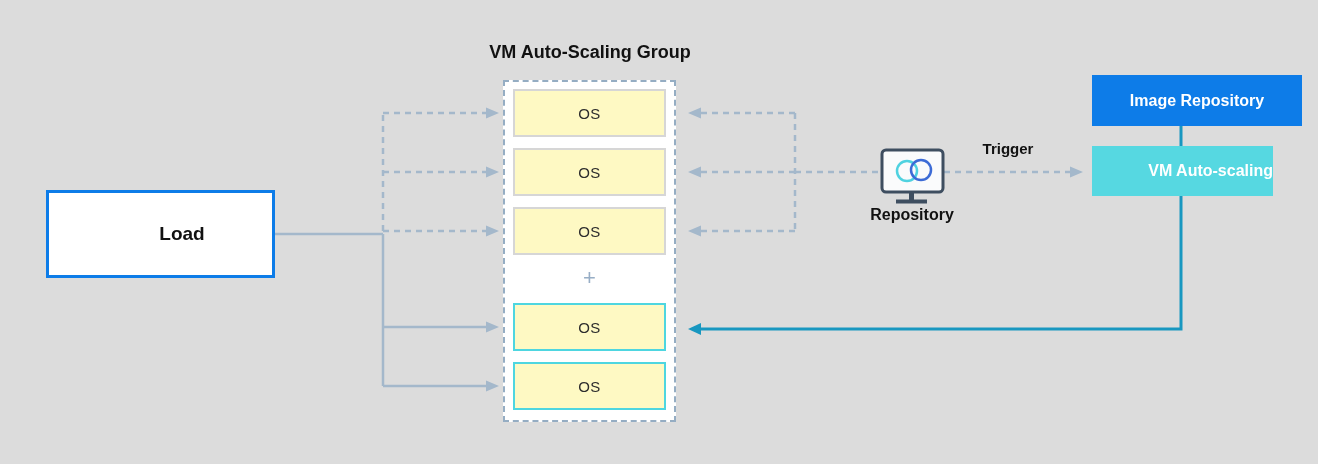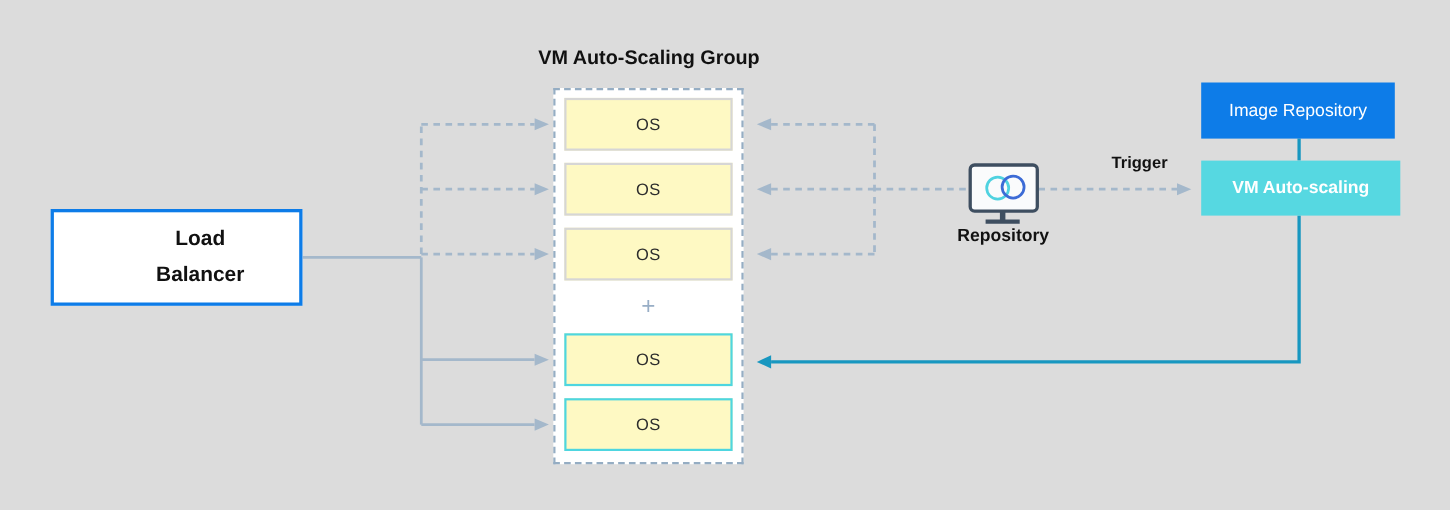--- a/index.html
+++ b/index.html
@@ -37,30 +37,30 @@
     display:flex;align-items:center;justify-content:center;font-size:15px;
     letter-spacing:.5px;color:#2d2d2d;}
   .os-existing{border:2px solid var(--os-border-gray);}
   .os-new{border:2px solid var(--cyan-border);}
   .os-1{top:7px;}  .os-2{top:66px;}  .os-3{top:125px;}
   .os-4{top:221px;} .os-5{top:280px;}
 
   .plus{position:absolute;left:0;top:184px;width:100%;text-align:center;
     font-size:22px;line-height:24px;color:var(--plus-color);}
 
-  .repo-box{left:1092px;top:75px;width:176px;height:51px;background:var(--accent-blue);
+  .repo-box{left:1092px;top:75px;width:210px;height:51px;background:var(--accent-blue);
     color:#ffffff;display:flex;align-items:center;justify-content:center;
-    font-size:16px;font-weight:400;}
+    font-size:16px;font-weight:700;}
   .autoscale-box{left:1092px;top:146px;width:181px;height:50px;background:var(--accent-cyan);
-    color:#ffffff;display:flex;align-items:center;justify-content:center;
+    color:#ffffff;display:flex;align-items:center;justify-content:flex-end;
     font-size:16px;font-weight:600;}
 
   .monitoring-label{left:837px;top:206px;width:150px;text-align:center;
     font-size:16px;font-weight:600;color:var(--text-black);}
-  .trigger-label{left:986px;top:140px;width:100px;text-align:center;
+  .trigger-label{left:958px;top:140px;width:100px;text-align:center;
     font-size:15px;font-weight:600;color:var(--text-black);}
   .bottom-caption{left:673px;top:348px;width:500px;text-align:center;
     font-size:18px;font-weight:700;color:var(--text-black);}
 
   svg.connector-layer{position:absolute;left:0;top:0;pointer-events:none;}
   .line-gray{stroke:var(--connector-gray);stroke-width:2.5;fill:none;}
   .dash{stroke-dasharray:6 5;}
   .head-gray{fill:var(--connector-gray);stroke:none;}
   .line-teal{stroke:var(--teal-line);stroke-width:3;fill:none;}
   .head-teal{fill:var(--teal-line);stroke:none;}
@@ -123,21 +123,20 @@
       <path class="monitor-stand" d="M896 201.5 H927" stroke-width="4"></path>
       <circle class="circle-cyan" cx="907" cy="171" r="10"></circle>
       <circle class="circle-blue" cx="921" cy="170" r="10"></circle>
     </g>
   </svg>
 
   <div class="abs group-title">VM Auto-Scaling Group</div>
 
   <div class="abs lb-box">
     <span>Load</span>
-    <span>Balancer</span>
   </div>
 
   <div class="abs group-box">
     <div class="os-box os-existing os-1">OS</div>
     <div class="os-box os-existing os-2">OS</div>
     <div class="os-box os-existing os-3">OS</div>
     <div class="plus">+</div>
     <div class="os-box os-new os-4">OS</div>
     <div class="os-box os-new os-5">OS</div>
   </div>

